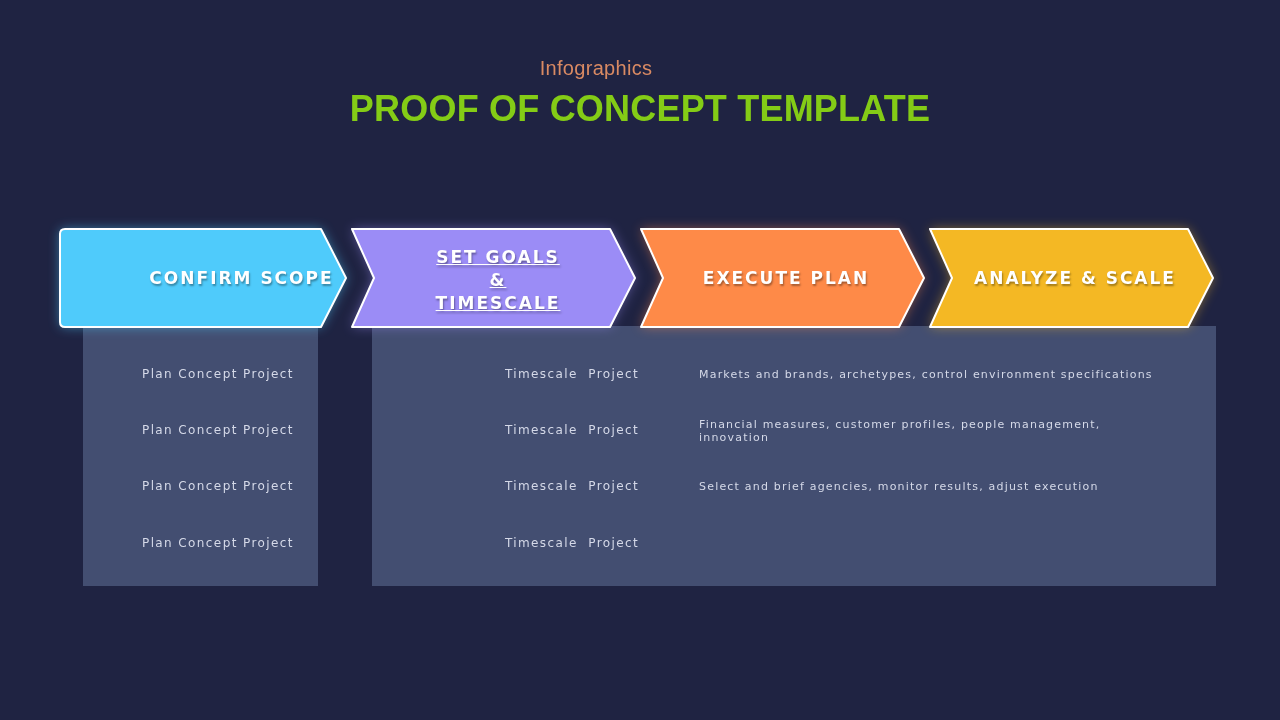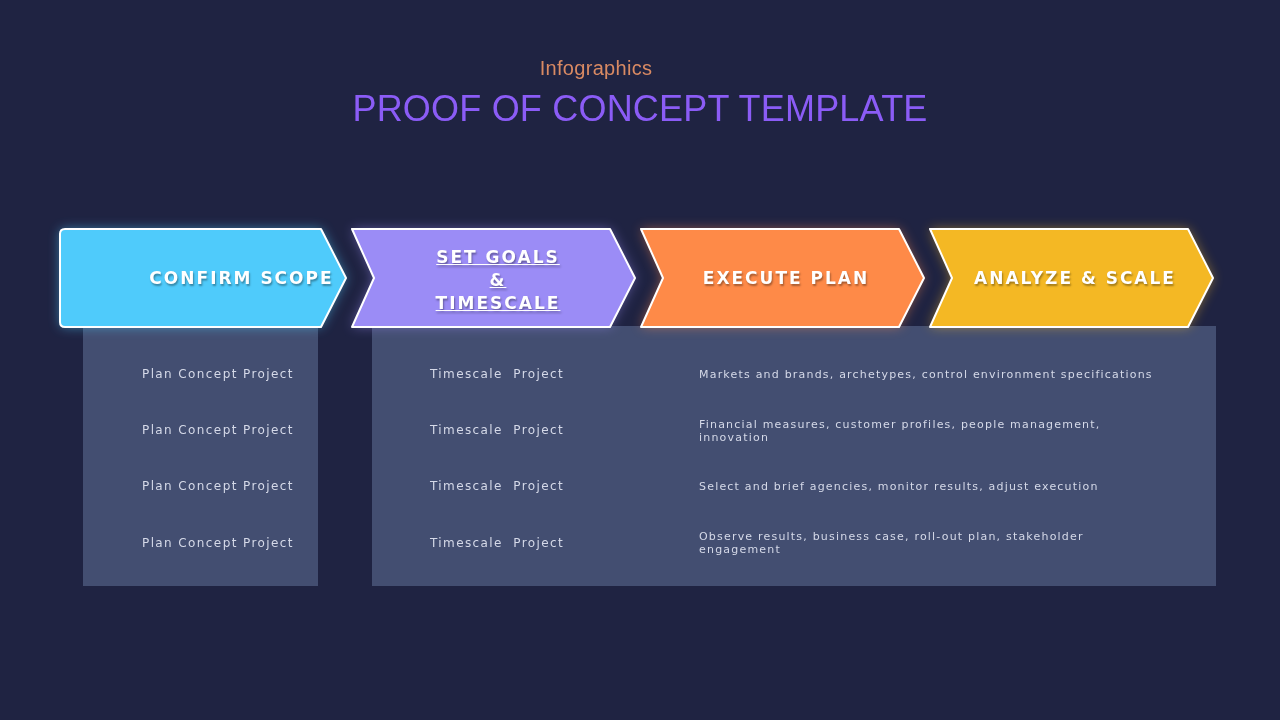--- a/index.html
+++ b/index.html
@@ -10,23 +10,23 @@
       position: relative;
     }
     .subtitle {
       position: absolute; top: 57px; left: 0; width: 1192px;
       text-align: center; color: #d98a63;
       font-family: "Liberation Sans", sans-serif;
       font-size: 20px; font-weight: 300; letter-spacing: 0.3px;
     }
     .title {
       position: absolute; top: 88px; left: 0; width: 1280px;
-      text-align: center; color: #8b5cf6;
+      text-align: center; color: #84cc16;
       font-family: "Liberation Sans", sans-serif;
-      font-size: 36px; font-weight: normal; letter-spacing: 0.2px;
+      font-size: 36px; font-weight: bold; letter-spacing: 0.2px;
     }
     .panel {
       position: absolute; top: 326px; height: 260px;
       background: #434e71;
     }
     .panel .item {
       position: absolute; left: 0; width: 100%;
       color: #d5d9e8; font-size: 12px; letter-spacing: 1.4px;
       line-height: 13px;
       margin-left: 20px;
@@ -49,32 +49,31 @@
 <div class="subtitle">Infographics</div>
 <div class="title">PROOF OF CONCEPT TEMPLATE</div>
 
 <div class="panel" style="left:83px; width:235px;">
   <div class="item" style="top:42px; left:39px;">Plan Concept Project</div>
   <div class="item" style="top:98px; left:39px;">Plan Concept Project</div>
   <div class="item" style="top:154px; left:39px;">Plan Concept Project</div>
   <div class="item" style="top:211px; left:39px;">Plan Concept Project</div>
 </div>
 
-<div class="panel" style="left:372px; width:284px;">
+<div class="panel" style="left:372px; width:284px;text-align:center;">
   <div class="item" style="top:42px; left:38px; white-space:pre;">Timescale  Project</div>
   <div class="item" style="top:98px; left:38px; white-space:pre;">Timescale  Project</div>
   <div class="item" style="top:154px; left:38px; white-space:pre;">Timescale  Project</div>
   <div class="item" style="top:211px; left:38px; white-space:pre;">Timescale  Project</div>
 </div>
 
 <div class="panel" style="left:649px; width:567px;">
   <div class="item" style="top:42px; left:30px; width:500px; font-size:11px; letter-spacing:1.2px;">Markets and brands, archetypes, control environment specifications</div>
   <div class="item" style="top:92px; left:30px; width:460px; font-size:11px; letter-spacing:1.2px;">Financial measures, customer profiles, people management, innovation</div>
   <div class="item" style="top:154px; left:30px; width:500px; font-size:11px; letter-spacing:1.2px;">Select and brief agencies, monitor results, adjust execution</div>
-  <div class="item" style="top:204px; left:30px; width:460px; font-size:11px; letter-spacing:1.2px;">Observe results, business case, roll-out plan, stakeholder engagement</div>
 </div>
 
 <div class="arrow" style="left:59px;">
   <svg width="290" height="100">
     <defs>
       <filter id="g1" x="-20%" y="-30%" width="140%" height="160%">
           <feGaussianBlur stdDeviation="6"></feGaussianBlur>
         </filter>
     </defs>
     <path d="M6,1 L262,1 L287,50 L262,99 L6,99 Q1,99 1,94 L1,6 Q1,1 6,1 Z" fill="#4fcbfb" opacity="0.55" filter="url(#g1)"></path>

